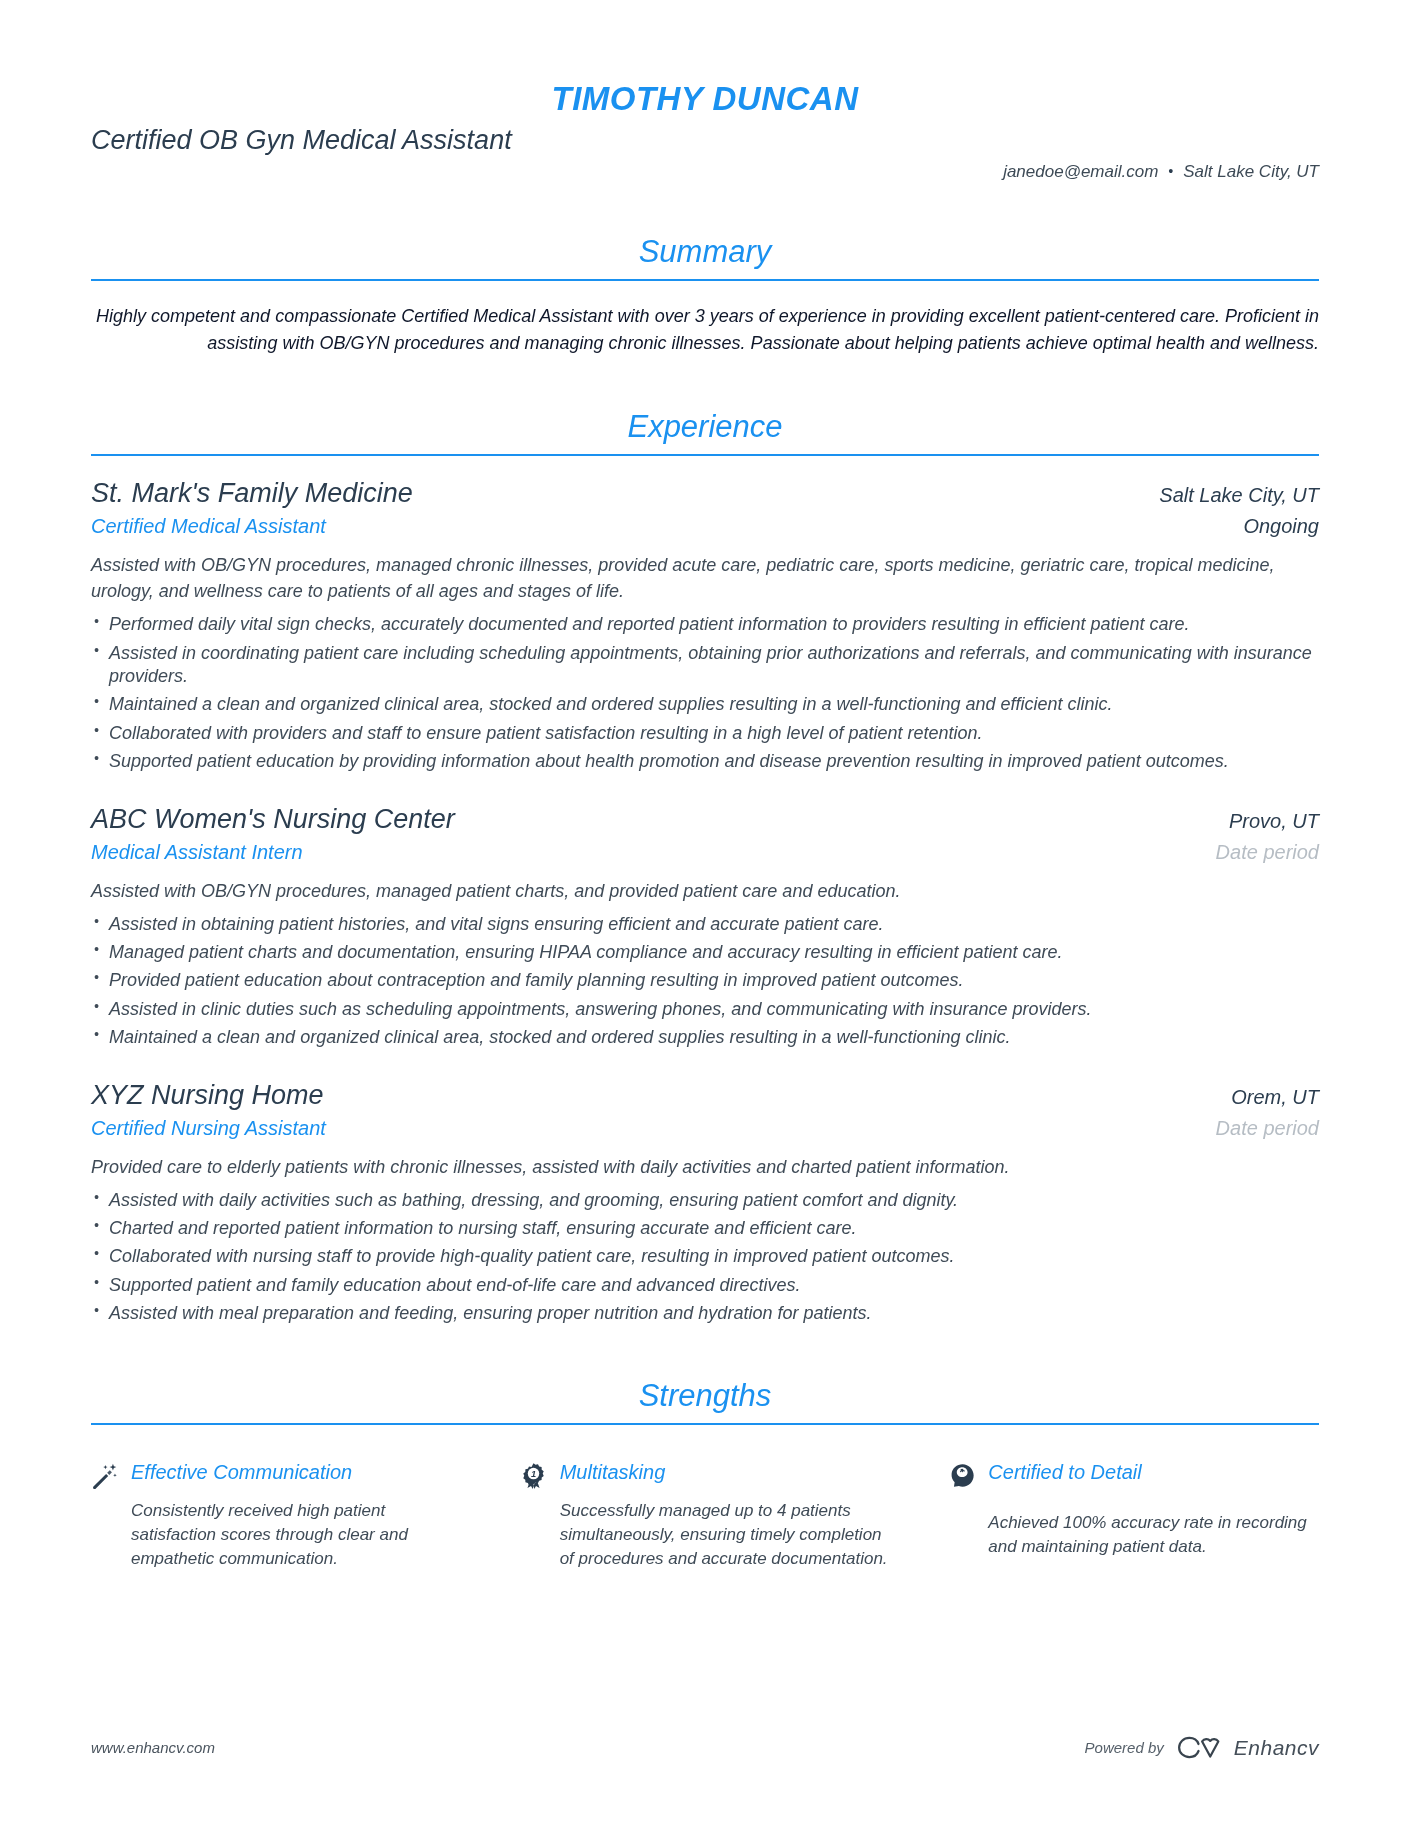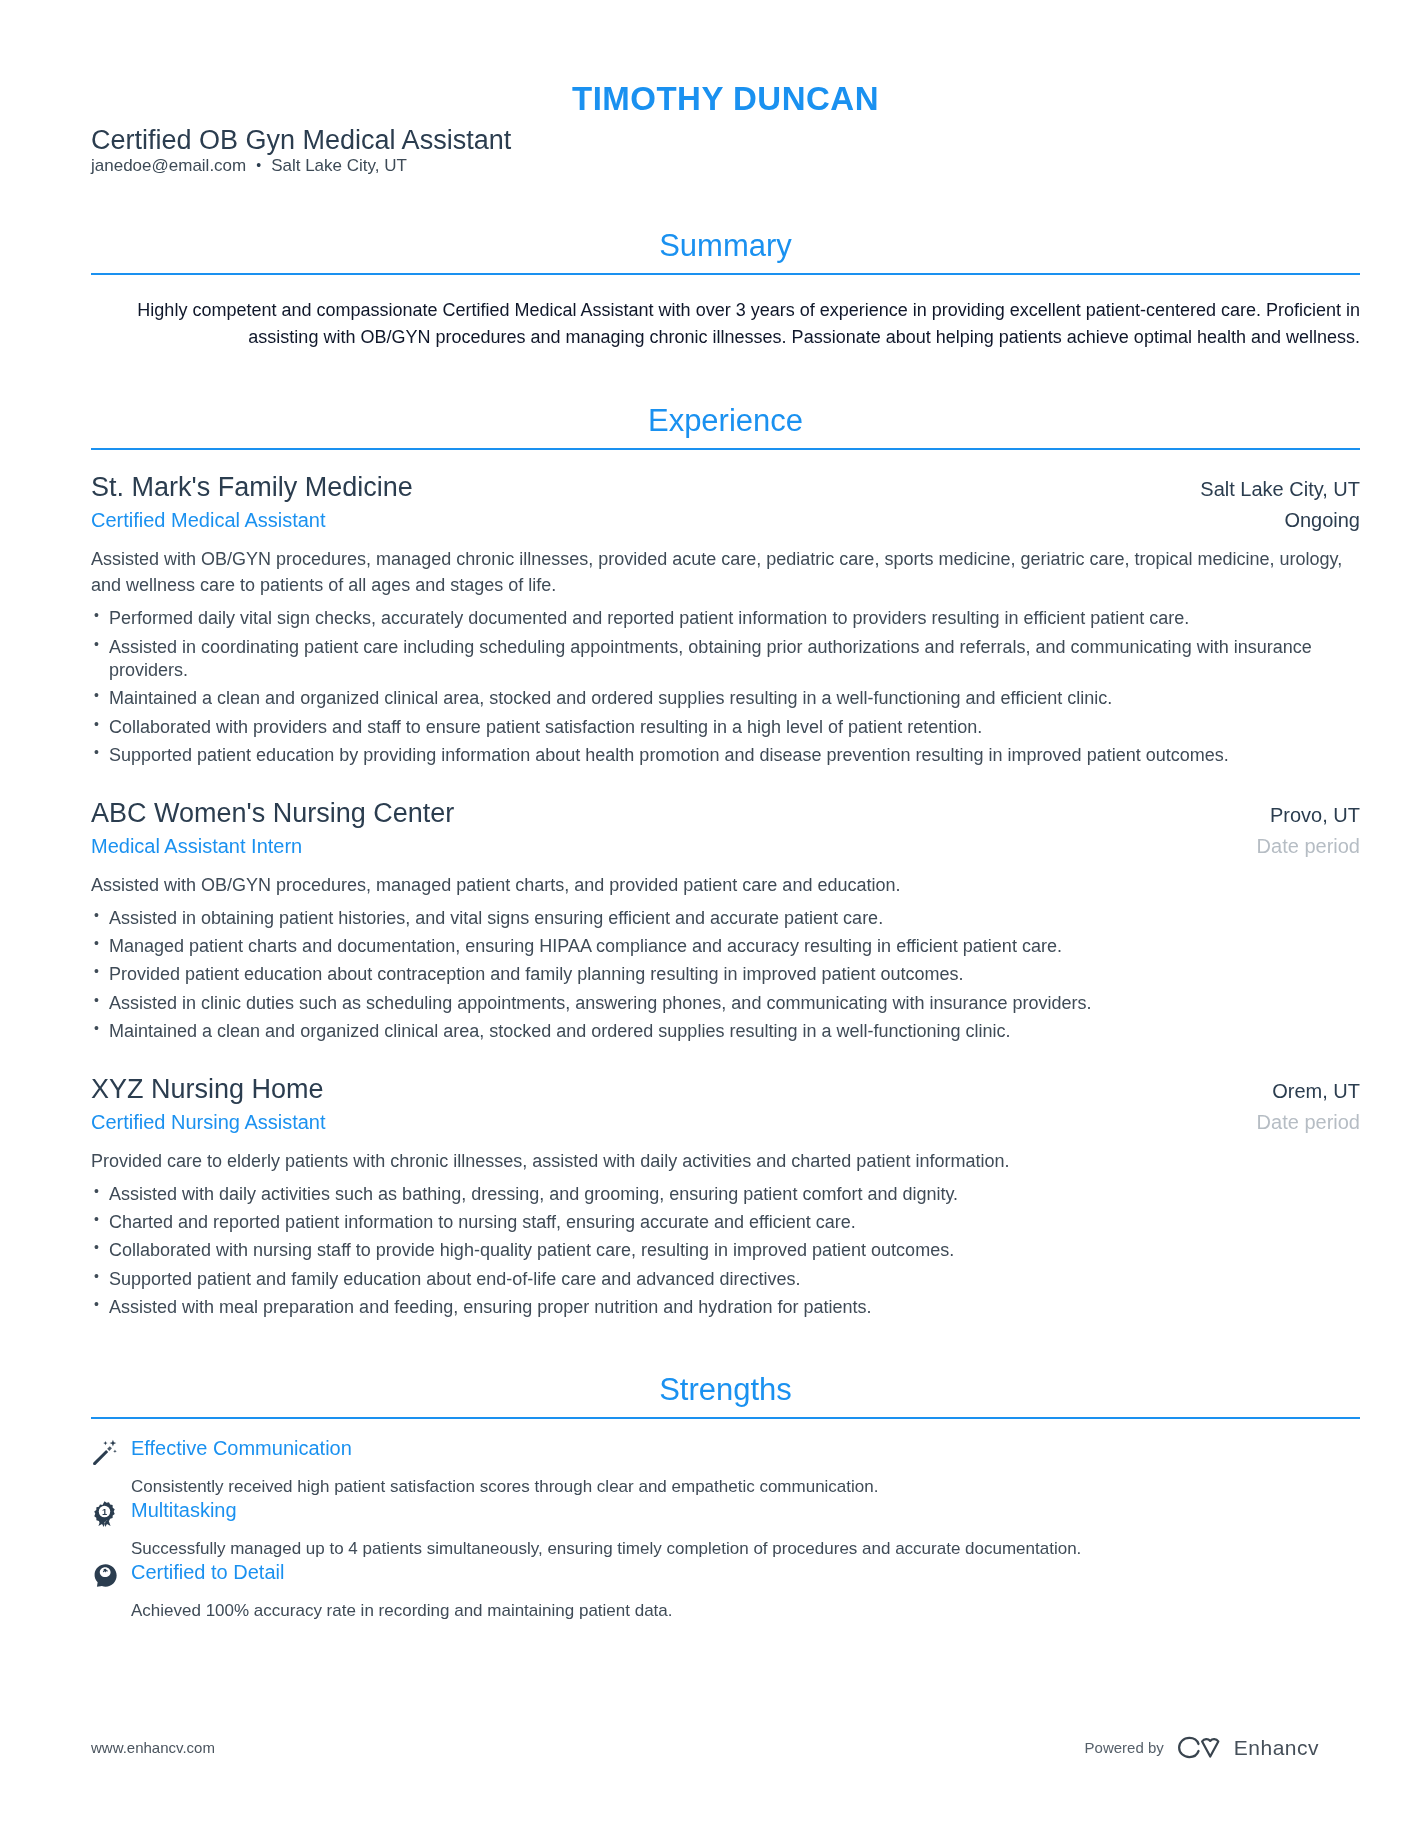--- a/index.html
+++ b/index.html
@@ -1,24 +1,24 @@
 <!DOCTYPE html>
 <html><head>
 <meta charset="utf-8">
 <style>
   html,body { margin:0; padding:0; background:#ffffff; }
   .page {
     width:1410px; height:1826px; position:relative; box-sizing:border-box;
-    background:#ffffff; padding:80px 50px 0 91px;
-    font-family:"Liberation Sans", sans-serif; color:#3f4b57;
+    background:#ffffff; padding:80px 91px 0 91px;
+    font-family:"Liberation Sans", sans-serif; color:#3f4b57;font-style:italic;
   }
   
   .name { text-align:center; color:#1a91f0; font-size:33px; font-weight:800; letter-spacing:.5px; }
   .subtitle { text-align:left; color:#2b3d4f; font-size:27px; font-weight:400; margin-top:7px; }
-  .contact { text-align:left; font-size:17px; color:#3d4a56; margin-top:0; }
+  .contact { text-align:right; font-size:17px; color:#3d4a56; margin-top:6px; }
   .contact .sep { display:inline-block; margin:0 10px; color:#2b3d4f; font-size:14px; vertical-align:1px; }
   
   .section { margin-top:52px; }
   .section-heading { text-align:center; color:#1a91f0; font-size:31px; font-weight:400; }
   .section-rule { height:2px; background:#1a91f0; border:none; margin:9px 0 0 0; }
   .summary-text { margin-top:22px; font-size:18px; line-height:1.5; color:#0f172a;text-align:right; }
   
   .job { margin-top:22px; }
   .job + .job { margin-top:30px; }
   .job-head { display:flex; justify-content:space-between; align-items:baseline; }
@@ -26,21 +26,21 @@
   .job-location { font-size:20px; color:#2b3d4f; }
   .role-row { display:flex; justify-content:space-between; align-items:baseline; margin-top:6px; }
   .role { color:#1a91f0; font-size:20px; }
   .period { font-size:20px; color:#2b3d4f; }
   .period.muted { color:#b6bdc4; }
   .job-desc { margin-top:14px; font-size:18px; line-height:1.45; }
   ul.bullets { margin:9px 0 0 0; padding:0; list-style:none; }
   ul.bullets li { position:relative; padding-left:18px; font-size:18px; line-height:1.3; margin-top:5px; }
   ul.bullets li::before { content:"•"; position:absolute; left:3px; top:-1px; font-size:14px; color:#3f4b57; }
   
-  .strengths-grid { display:grid; grid-template-columns:repeat(1,1fr); column-gap:58px; margin-top:18px; }
+  .strengths-grid { display:grid; grid-template-columns:repeat(3,1fr); column-gap:58px; margin-top:36px; }
   .strength { display:grid; grid-template-columns:40px 1fr; align-items:start; }
   .s-icon { width:27px; height:27px; color:#2b3d4f; margin-top:1px; }
   .s-title { grid-column:2; color:#1a91f0; font-size:20px; }
   .s-desc { grid-column:2; margin-top:10px; font-size:17px; line-height:1.42; color:#3f4b57; }
   
   .footer { position:absolute; left:91px; right:91px; bottom:66px; display:flex; justify-content:space-between; align-items:center; }
   .site { font-size:15px; color:#4a545e; text-decoration:none; }
   .powered { display:flex; align-items:center; gap:12px; }
   .powered-label { font-size:15px; color:#56606a; }
   .brand-mark { width:46px; height:25px; color:#39444e; }

